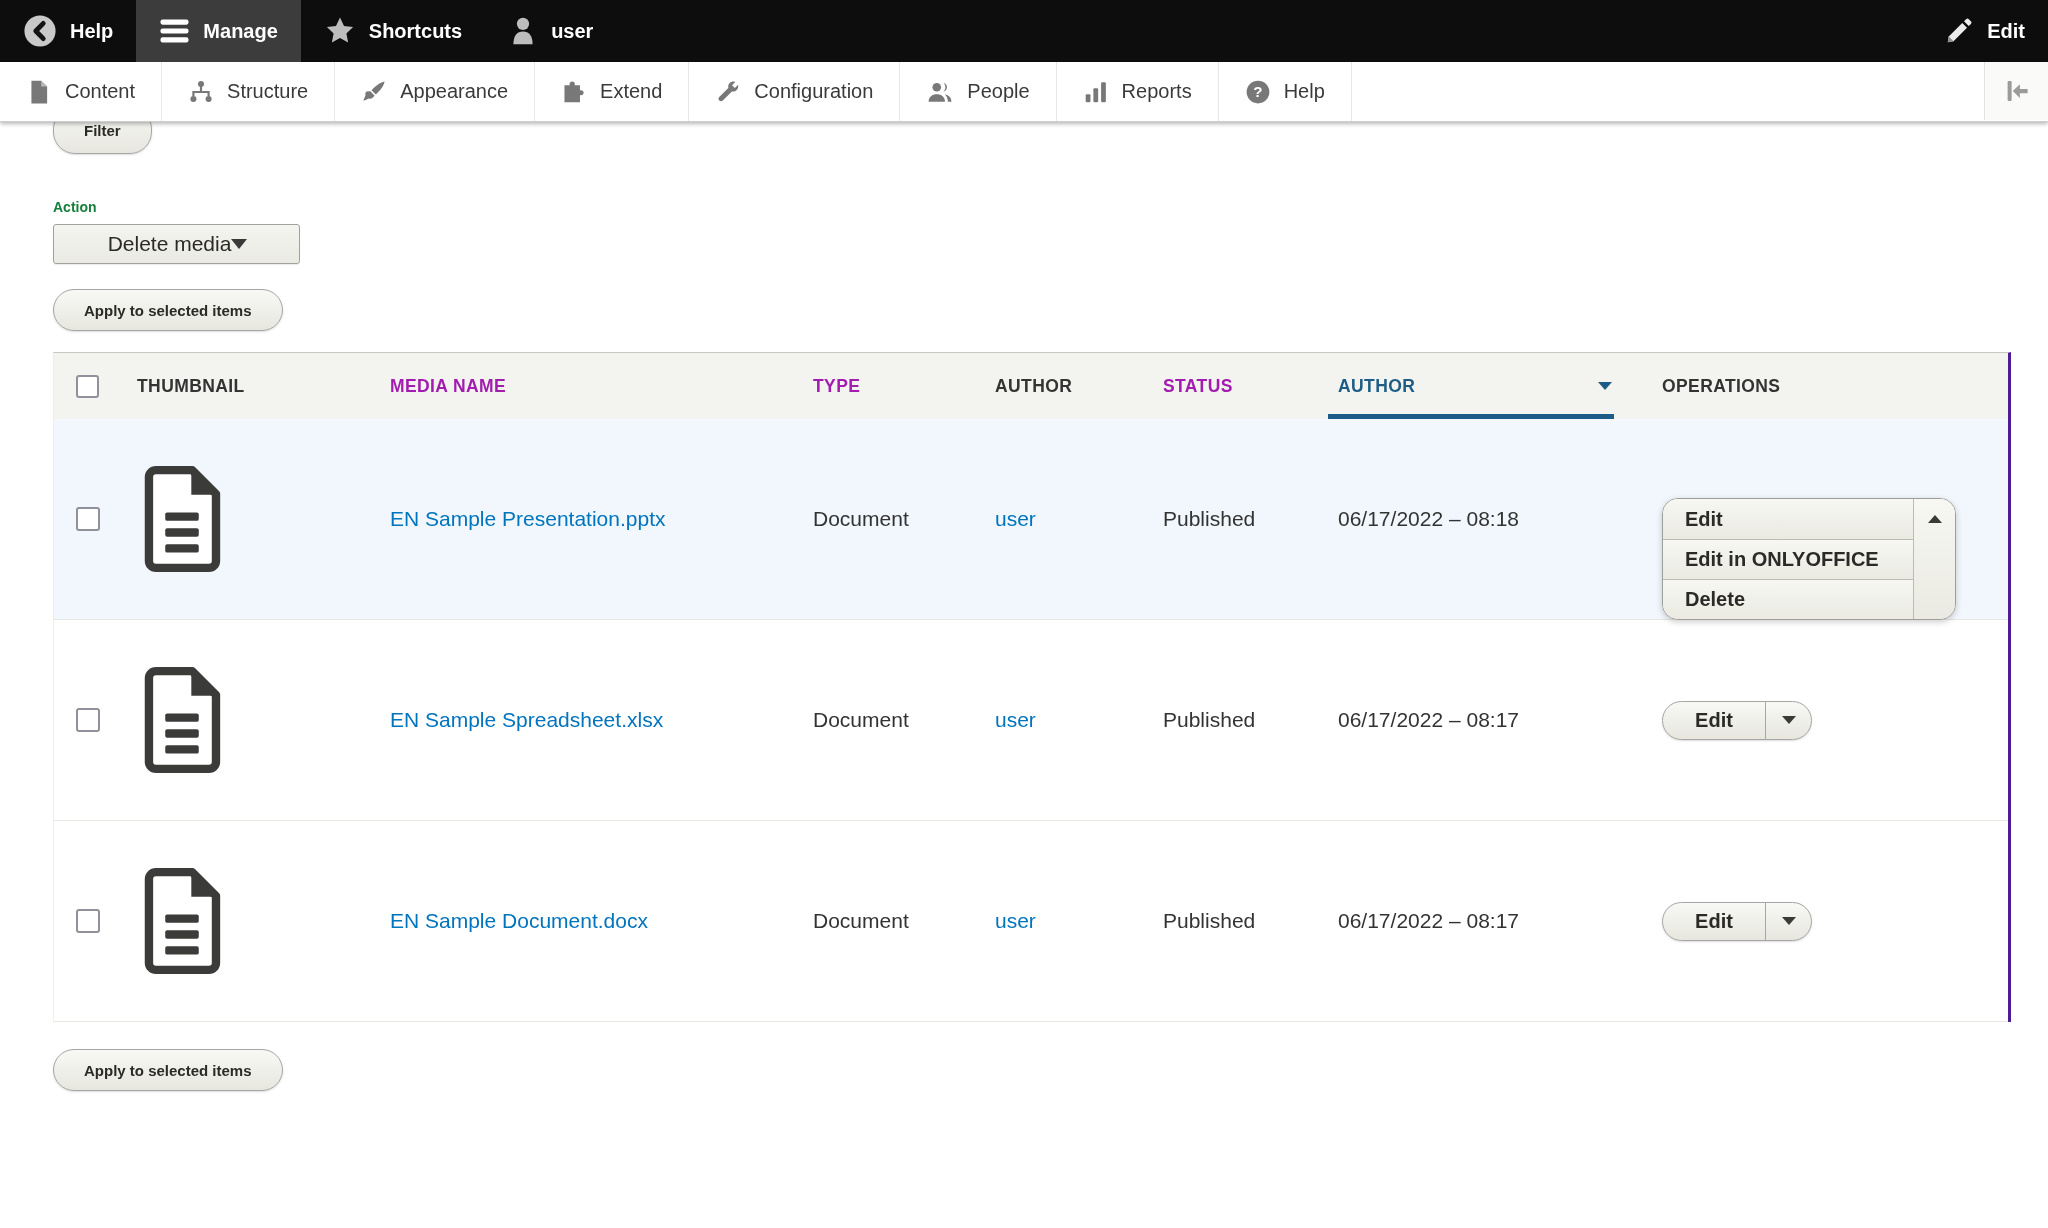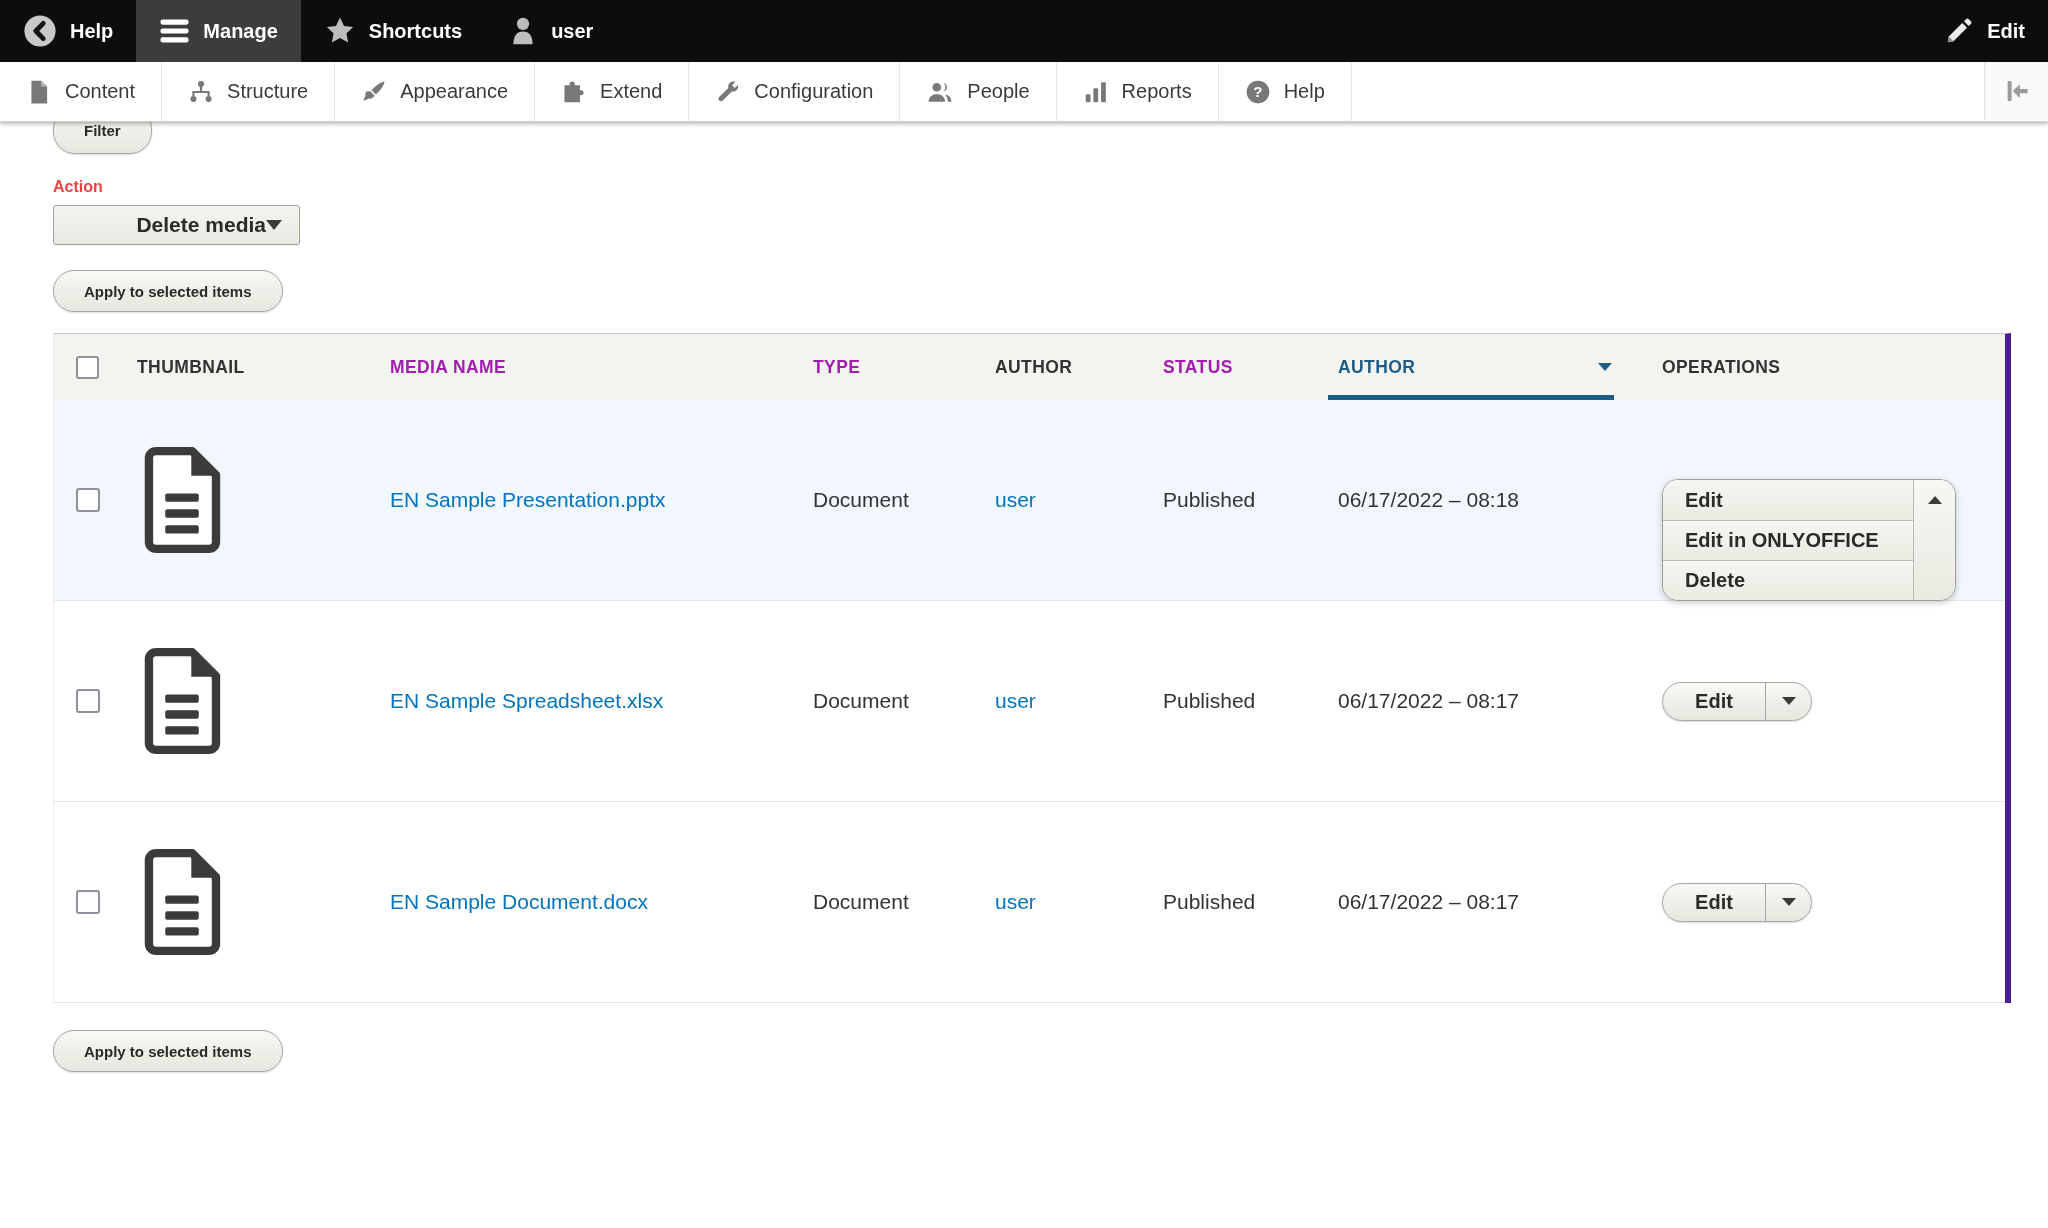--- a/index.html
+++ b/index.html
@@ -47,42 +47,41 @@
   .btn {
     display:inline-flex; align-items:center; justify-content:center;
     height:42px; padding:0 30px; border:1px solid #a6a6a6; border-radius:22px;
     background:linear-gradient(#f8f8f5, #e7e7df);
     font-family:"Liberation Sans", sans-serif;
     font-weight:bold; font-size:15px; color:#2b2a26;
     box-shadow:0 1px 2px rgba(0,0,0,0.14); cursor:pointer;
   }
   .filter-btn { margin-top:-25px; height:47px; position:relative; z-index:1; }
 
-  .action-label { margin-top:24px; font-size:16px; font-weight:bold; color:#ef4444; }
+  .action-label { margin-top:45px; font-size:14px; font-weight:bold; color:#15803d; }
 
   .select {
     margin-top:9px; width:247px; height:40px;
     border:1px solid #a2a29c; border-radius:3px;
     background:linear-gradient(#f4f4f0, #eaeae3);
-    display:flex; align-items:center; justify-content:flex-end;
+    display:flex; align-items:center; justify-content:center;
     padding:0 17px 0 19px; font-size:21px; color:#2b2a26; cursor:pointer;
     box-shadow:0 1px 1px rgba(0,0,0,0.08);
-    font-weight:bold;
   }
   .caret-down { width:0; height:0; border-left:8px solid transparent; border-right:8px solid transparent; border-top:10px solid #3a3a38; }
   .caret-down-sm { width:0; height:0; border-left:7px solid transparent; border-right:7px solid transparent; border-top:8px solid #3a3a38; }
   .caret-up-sm { width:0; height:0; border-left:7px solid transparent; border-right:7px solid transparent; border-bottom:8px solid #3a3a38; }
 
   .apply-top { margin-top:25px; }
   .apply-bottom { margin-top:27px; }
 
   
   .media-table {
     margin-top:21px; width:1958px;
-    border-top:1px solid #c8c8c2; border-left:1px solid #eeeeea; border-right:6px solid #4c1d95;
+    border-top:1px solid #c8c8c2; border-left:1px solid #eeeeea; border-right:3px solid #4c1d95;
   }
   .thead {
     display:flex; height:66px; background:#f3f3ef; align-items:center;
     font-weight:bold; font-size:17.5px; letter-spacing:0.4px; color:#333;
   }
   .cell { padding-left:22px; flex:none; display:flex; align-items:center; }
   .c-check   { width:61px; }
   .c-thumb   { width:253px; }
   .c-name    { width:423px; }
   .c-type    { width:182px; }

